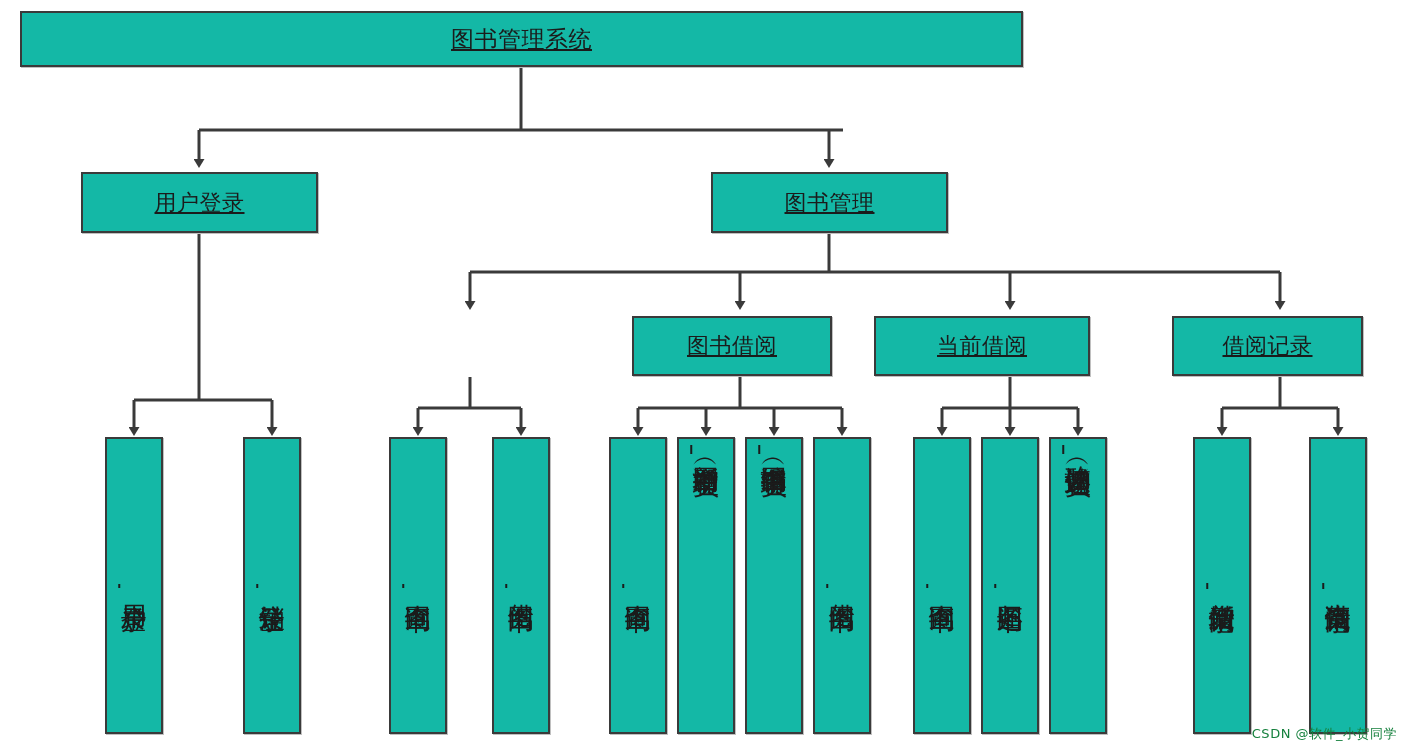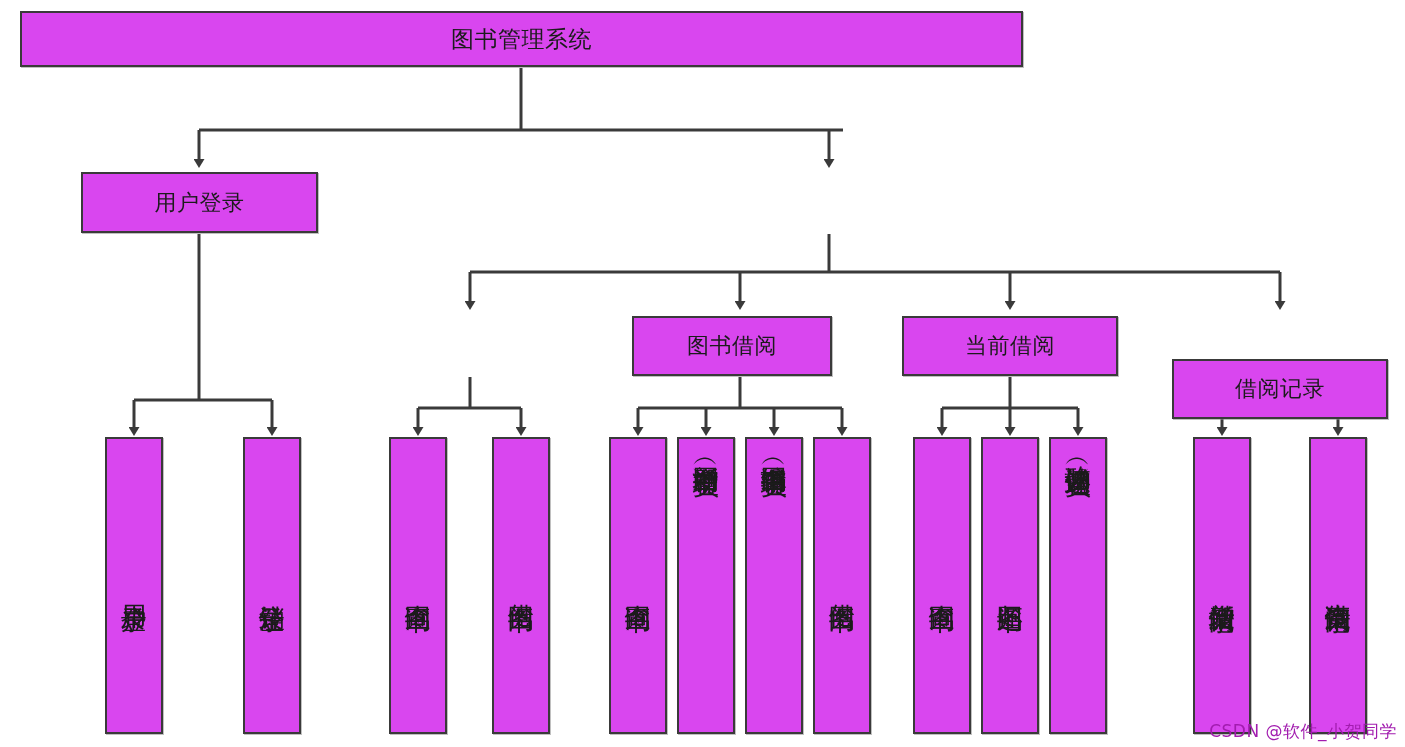--- a/index.html
+++ b/index.html
@@ -22,27 +22,28 @@
     position: absolute;
     left: 0;
     top: 0;
     width: 1405px;
     height: 747px;
     pointer-events: none;
   }
   .node {
     position: absolute;
     box-sizing: border-box;
-    background: #d946ef;
+    background: #14b8a6;
     border: 2px solid #3a3a3a;
     box-shadow: 1px 1px 0 rgba(140,140,140,0.55);
     display: flex;
     align-items: center;
     justify-content: center;
     color: #1b1b1b;
+    text-decoration: underline;
   }
   .node .lbl {
     display: block;
     text-align: center;
     line-height: 1.0;
     white-space: nowrap;
   }
   
   .node.horiz .lbl {
     font-size: 22px;
@@ -67,22 +68,22 @@
   }
   
   .node.vert.mid {
     align-items: center;
     padding-top: 0;
   }
   .watermark {
     position: absolute;
     right: 8px;
     bottom: 4px;
-    font-size: 17px;
-    color: #a21caf;
+    font-size: 13px;
+    color: #15803d;
     white-space: nowrap;
     letter-spacing: 0.5px;
   }
 </style>
 </head>
 <body>
 
 <div id="canvas">
 
   <svg id="edges" viewBox="0 0 1405 747" xmlns="http://www.w3.org/2000/svg">
@@ -135,28 +136,31 @@
     </g>
   </svg>
 
   <div class="node horiz root" style="left:20px; top:11px; width:1003px; height:56px;">
     <span class="lbl">图书管理系统</span>
   </div>
 
   <div class="node horiz" style="left:81px; top:172px; width:237px; height:61px;">
     <span class="lbl">用户登录</span>
   </div>
+  <div class="node horiz" style="left:711px; top:172px; width:237px; height:61px;">
+    <span class="lbl">图书管理</span>
+  </div>
 
   <div class="node horiz" style="left:632px; top:316px; width:200px; height:60px;">
     <span class="lbl">图书借阅</span>
   </div>
-  <div class="node horiz" style="left:902px; top:316px; width:216px; height:60px;">
+  <div class="node horiz" style="left:874px; top:316px; width:216px; height:60px;">
     <span class="lbl">当前借阅</span>
   </div>
-  <div class="node horiz" style="left:1172px; top:316px; width:216px; height:60px;margin-top:43px;">
+  <div class="node horiz" style="left:1172px; top:316px; width:191px; height:60px;">
     <span class="lbl">借阅记录</span>
   </div>
 
   <div class="node vert mid" style="left:105px; top:437px; width:58px; height:297px;">
     <span class="lbl">用户登录</span>
   </div>
   <div class="node vert mid" style="left:243px; top:437px; width:58px; height:297px;">
     <span class="lbl">注销登录</span>
   </div>
 

